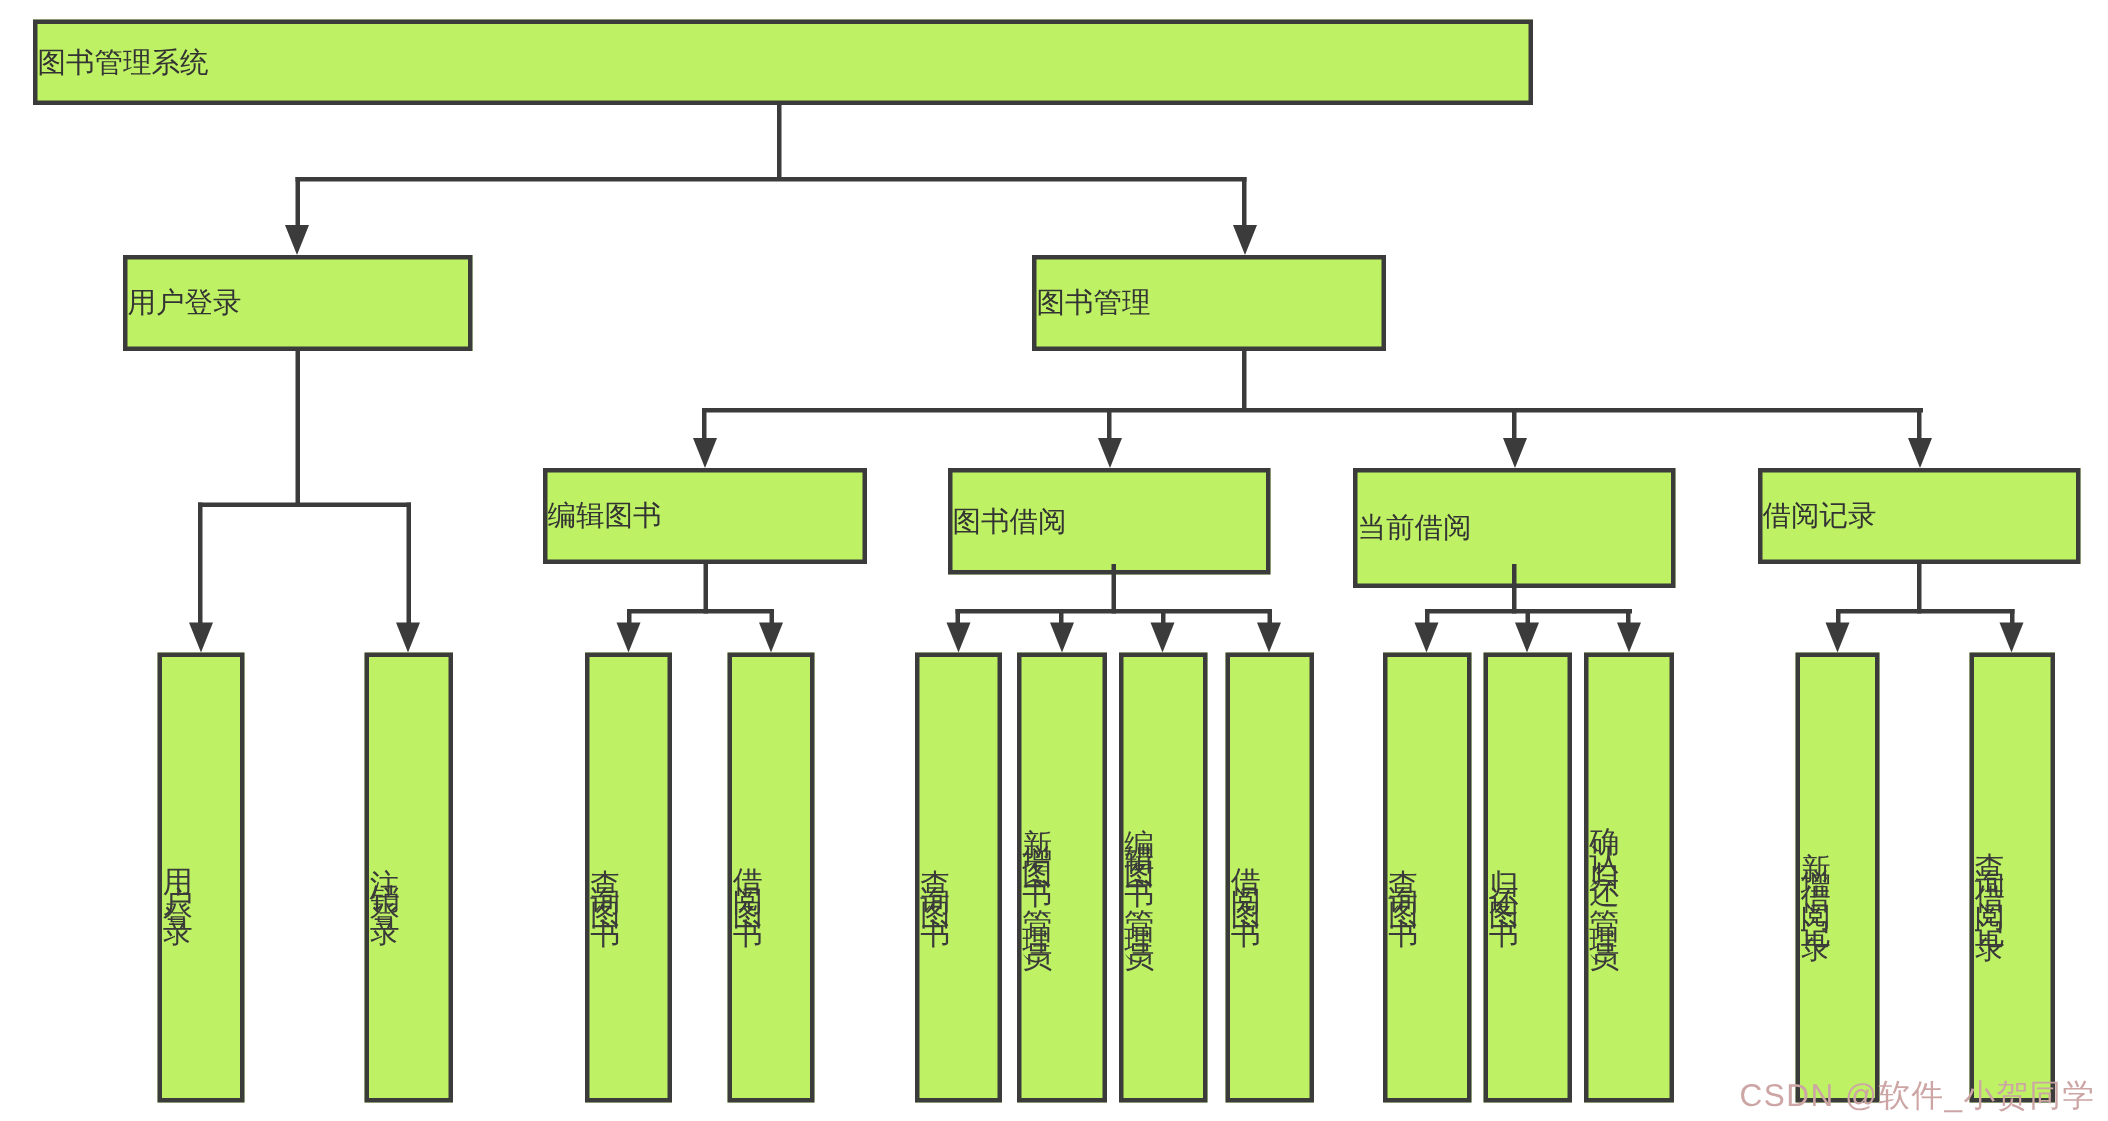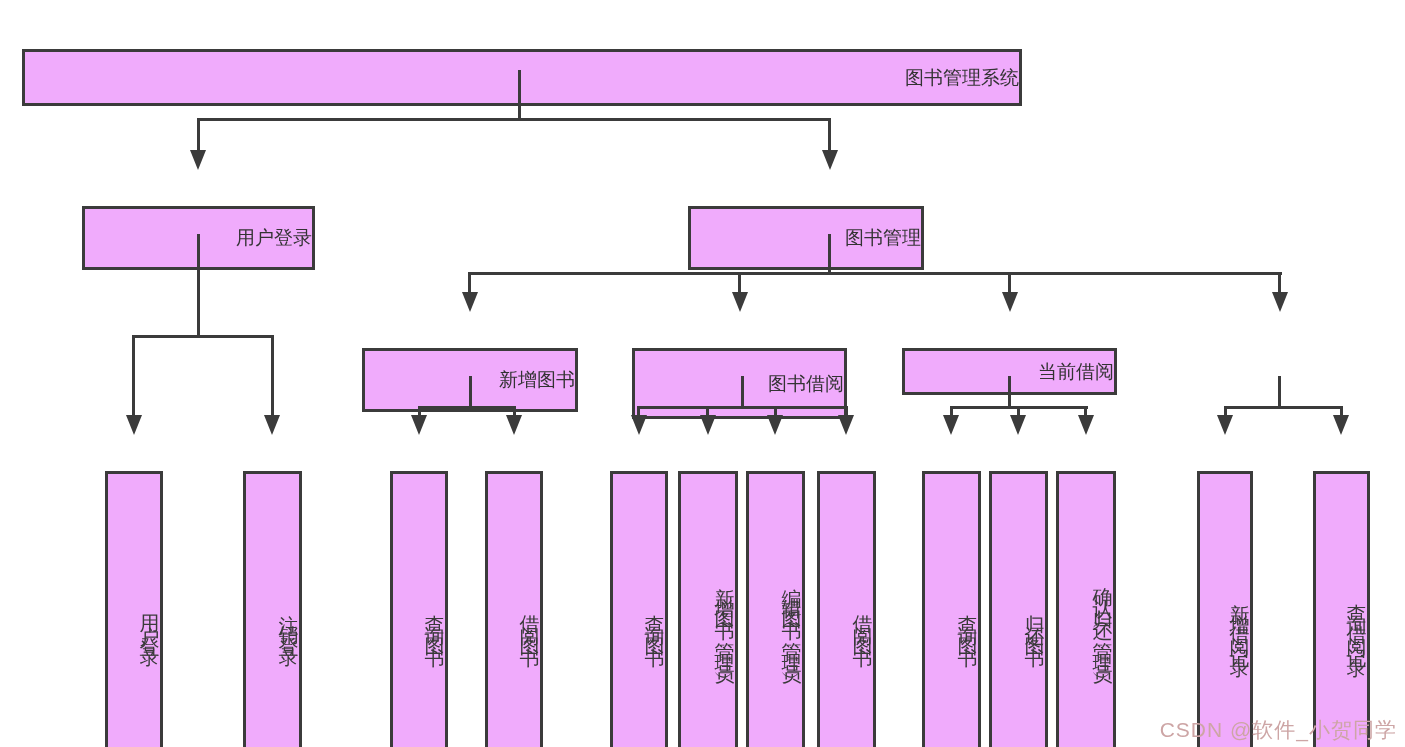--- a/index.html
+++ b/index.html
@@ -7,26 +7,25 @@
     position:relative;
     width:1405px;height:747px;
     background:#ffffff;
     font-family:"Liberation Sans","DejaVu Sans",sans-serif;
     overflow:hidden;
   }
   .box{
     position:absolute;
     box-sizing:border-box;
     border:3px solid #3b3b3b;
-    background:#f0abfc;
-    display:flex;align-items:center;justify-content:flex-end;
+    background:#bef264;
+    display:flex;align-items:center;justify-content:flex-start;
     color:#333333;
     font-size:19px;
     text-align:center;
-    margin-top:36px;
   }
   .leaf{top:435px;height:300px;}
   .vtext{
     writing-mode:vertical-rl;
     text-orientation:mixed;
     font-size:20px;
     letter-spacing:11px;
     line-height:1;
     color:#3a3a3a;
   }
@@ -82,27 +81,30 @@
   <div class="vline" style="left:468px;top:272px;height:22px;"></div>
   <div class="arr" style="left:462px;top:292px;"></div>
   <div class="vline" style="left:738px;top:272px;height:22px;"></div>
   <div class="arr" style="left:732px;top:292px;"></div>
   <div class="vline" style="left:1008px;top:272px;height:22px;"></div>
   <div class="arr" style="left:1002px;top:292px;"></div>
   <div class="vline" style="left:1278px;top:272px;height:22px;"></div>
   <div class="arr" style="left:1272px;top:292px;"></div>
 
   <div class="box" style="left:362px;top:312px;width:216px;height:64px;">
-    <span>新增图书</span>
+    <span>编辑图书</span>
   </div>
   <div class="box" style="left:632px;top:312px;width:215px;height:71px;">
     <span>图书借阅</span>
   </div>
-  <div class="box" style="left:902px;top:312px;width:215px;height:47px;">
+  <div class="box" style="left:902px;top:312px;width:215px;height:80px;">
     <span>当前借阅</span>
+  </div>
+  <div class="box" style="left:1172px;top:312px;width:215px;height:64px;">
+    <span>借阅记录</span>
   </div>
 
   <div class="vline" style="left:469px;top:376px;height:33px;"></div>
   <div class="hline" style="left:418px;top:406px;width:98px;"></div>
   <div class="vline" style="left:418px;top:406px;height:12px;"></div>
   <div class="arr" style="left:411px;top:415px;"></div>
   <div class="vline" style="left:513px;top:406px;height:12px;"></div>
   <div class="arr" style="left:506px;top:415px;"></div>
 
   <div class="vline" style="left:741px;top:376px;height:33px;"></div>

